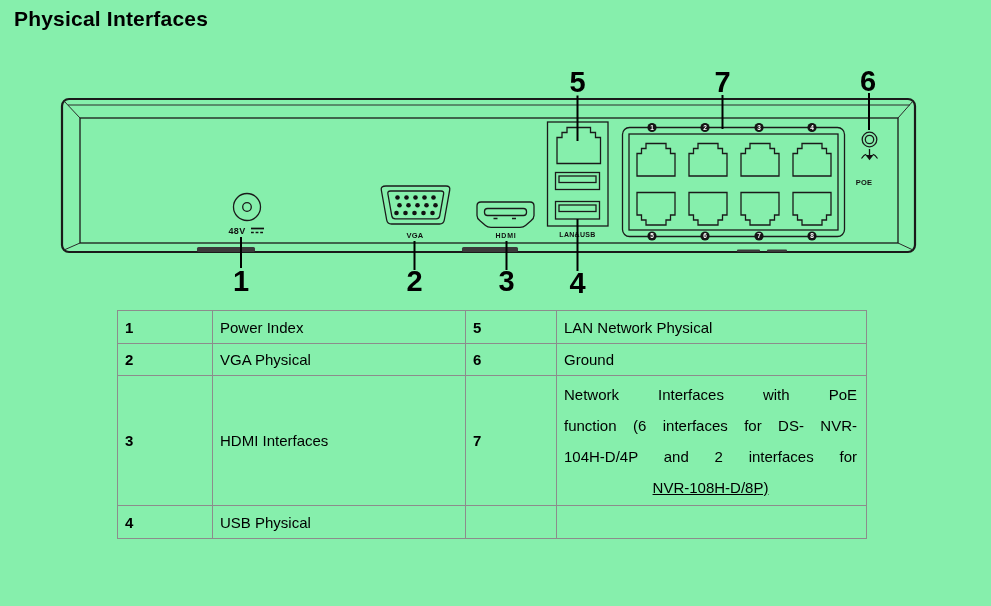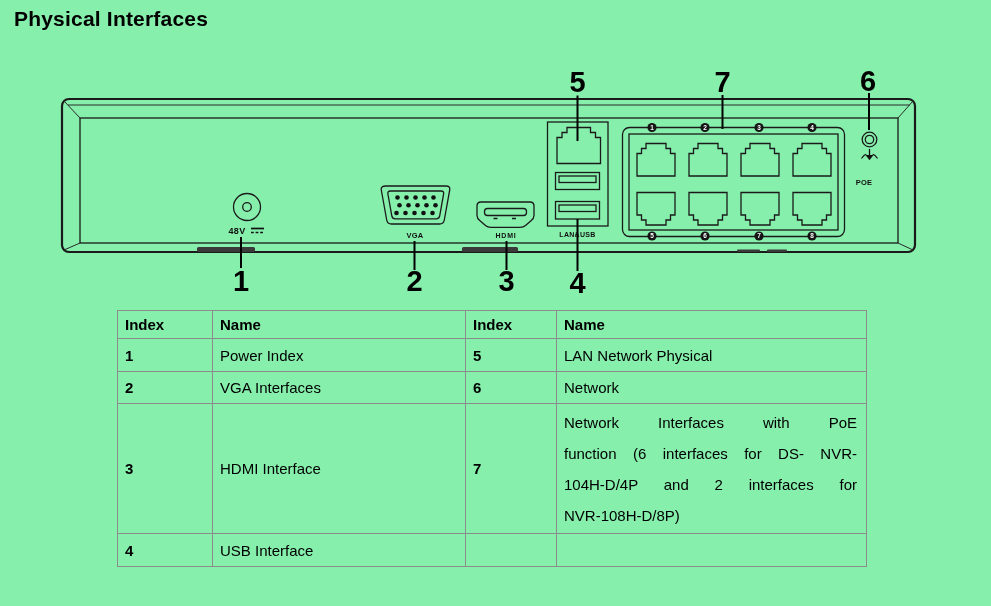--- a/index.html
+++ b/index.html
@@ -19,21 +19,21 @@
   .foot{fill:#3a3a3a;stroke:none;}
   
   #iface-table{position:absolute;left:117px;top:310px;border-collapse:collapse;table-layout:fixed;}
   #iface-table td,#iface-table th{border:1.5px solid #8c8c8c;font-size:15px;
       padding:2px 9px 2px 7px;vertical-align:middle;text-align:left;color:#000;
       overflow:hidden;}
   #iface-table th{font-weight:700;}
   .idx{font-weight:700;}
   .toprow td{vertical-align:top;padding-top:6px;margin-left:16px;}
   .jline{text-align:justify;text-align-last:justify;line-height:31px;}
-  .jlast{text-align:left;line-height:31px;}
+  .jlast{text-align:center;line-height:31px;text-decoration:underline;}
 </style>
 </head>
 <body>
 
 <div id="page">
 
   <div id="title">Physical Interfaces</div>
 
   <svg id="diagram-svg" width="991" height="302" viewBox="0 0 991 302">
     <defs>
@@ -170,51 +170,45 @@
   </svg>
 
   <table id="iface-table">
     <colgroup>
         <col style="width:95px">
         <col style="width:253px">
         <col style="width:91px">
         <col style="width:310px">
       </colgroup>
     <tbody>
-        <tr style="height:28px">
-      <th>Index</th>
-      <th>Name</th>
-      <th>Index</th>
-      <th>Name</th>
-    </tr>
     <tr style="height:33px">
       <td class="idx">1</td>
       <td>Power Index</td>
       <td class="idx">5</td>
       <td>LAN Network Physical</td>
     </tr>
     <tr style="height:32px">
       <td class="idx">2</td>
-      <td>VGA Interfaces</td>
+      <td>VGA Physical</td>
       <td class="idx">6</td>
-      <td>Network</td>
+      <td>Ground</td>
     </tr>
     <tr style="height:130px" class="toprow">
       <td class="idx">3</td>
-      <td>HDMI Interface</td>
+      <td>HDMI Interfaces</td>
       <td class="idx">7</td>
       <td>
         <div class="jline">Network Interfaces with PoE</div>
         <div class="jline">function (6 interfaces for DS- NVR-</div>
         <div class="jline">104H-D/4P and 2 interfaces for</div>
         <div class="jlast">NVR-108H-D/8P)</div>
       </td>
     </tr>
     <tr style="height:33px">
       <td class="idx">4</td>
-      <td>USB Interface</td>
+      <td>USB Physical</td>
       <td class="idx"></td>
       <td></td>
     </tr>
   </tbody>
     </table>
 
 </div>
 
 </body></html>

